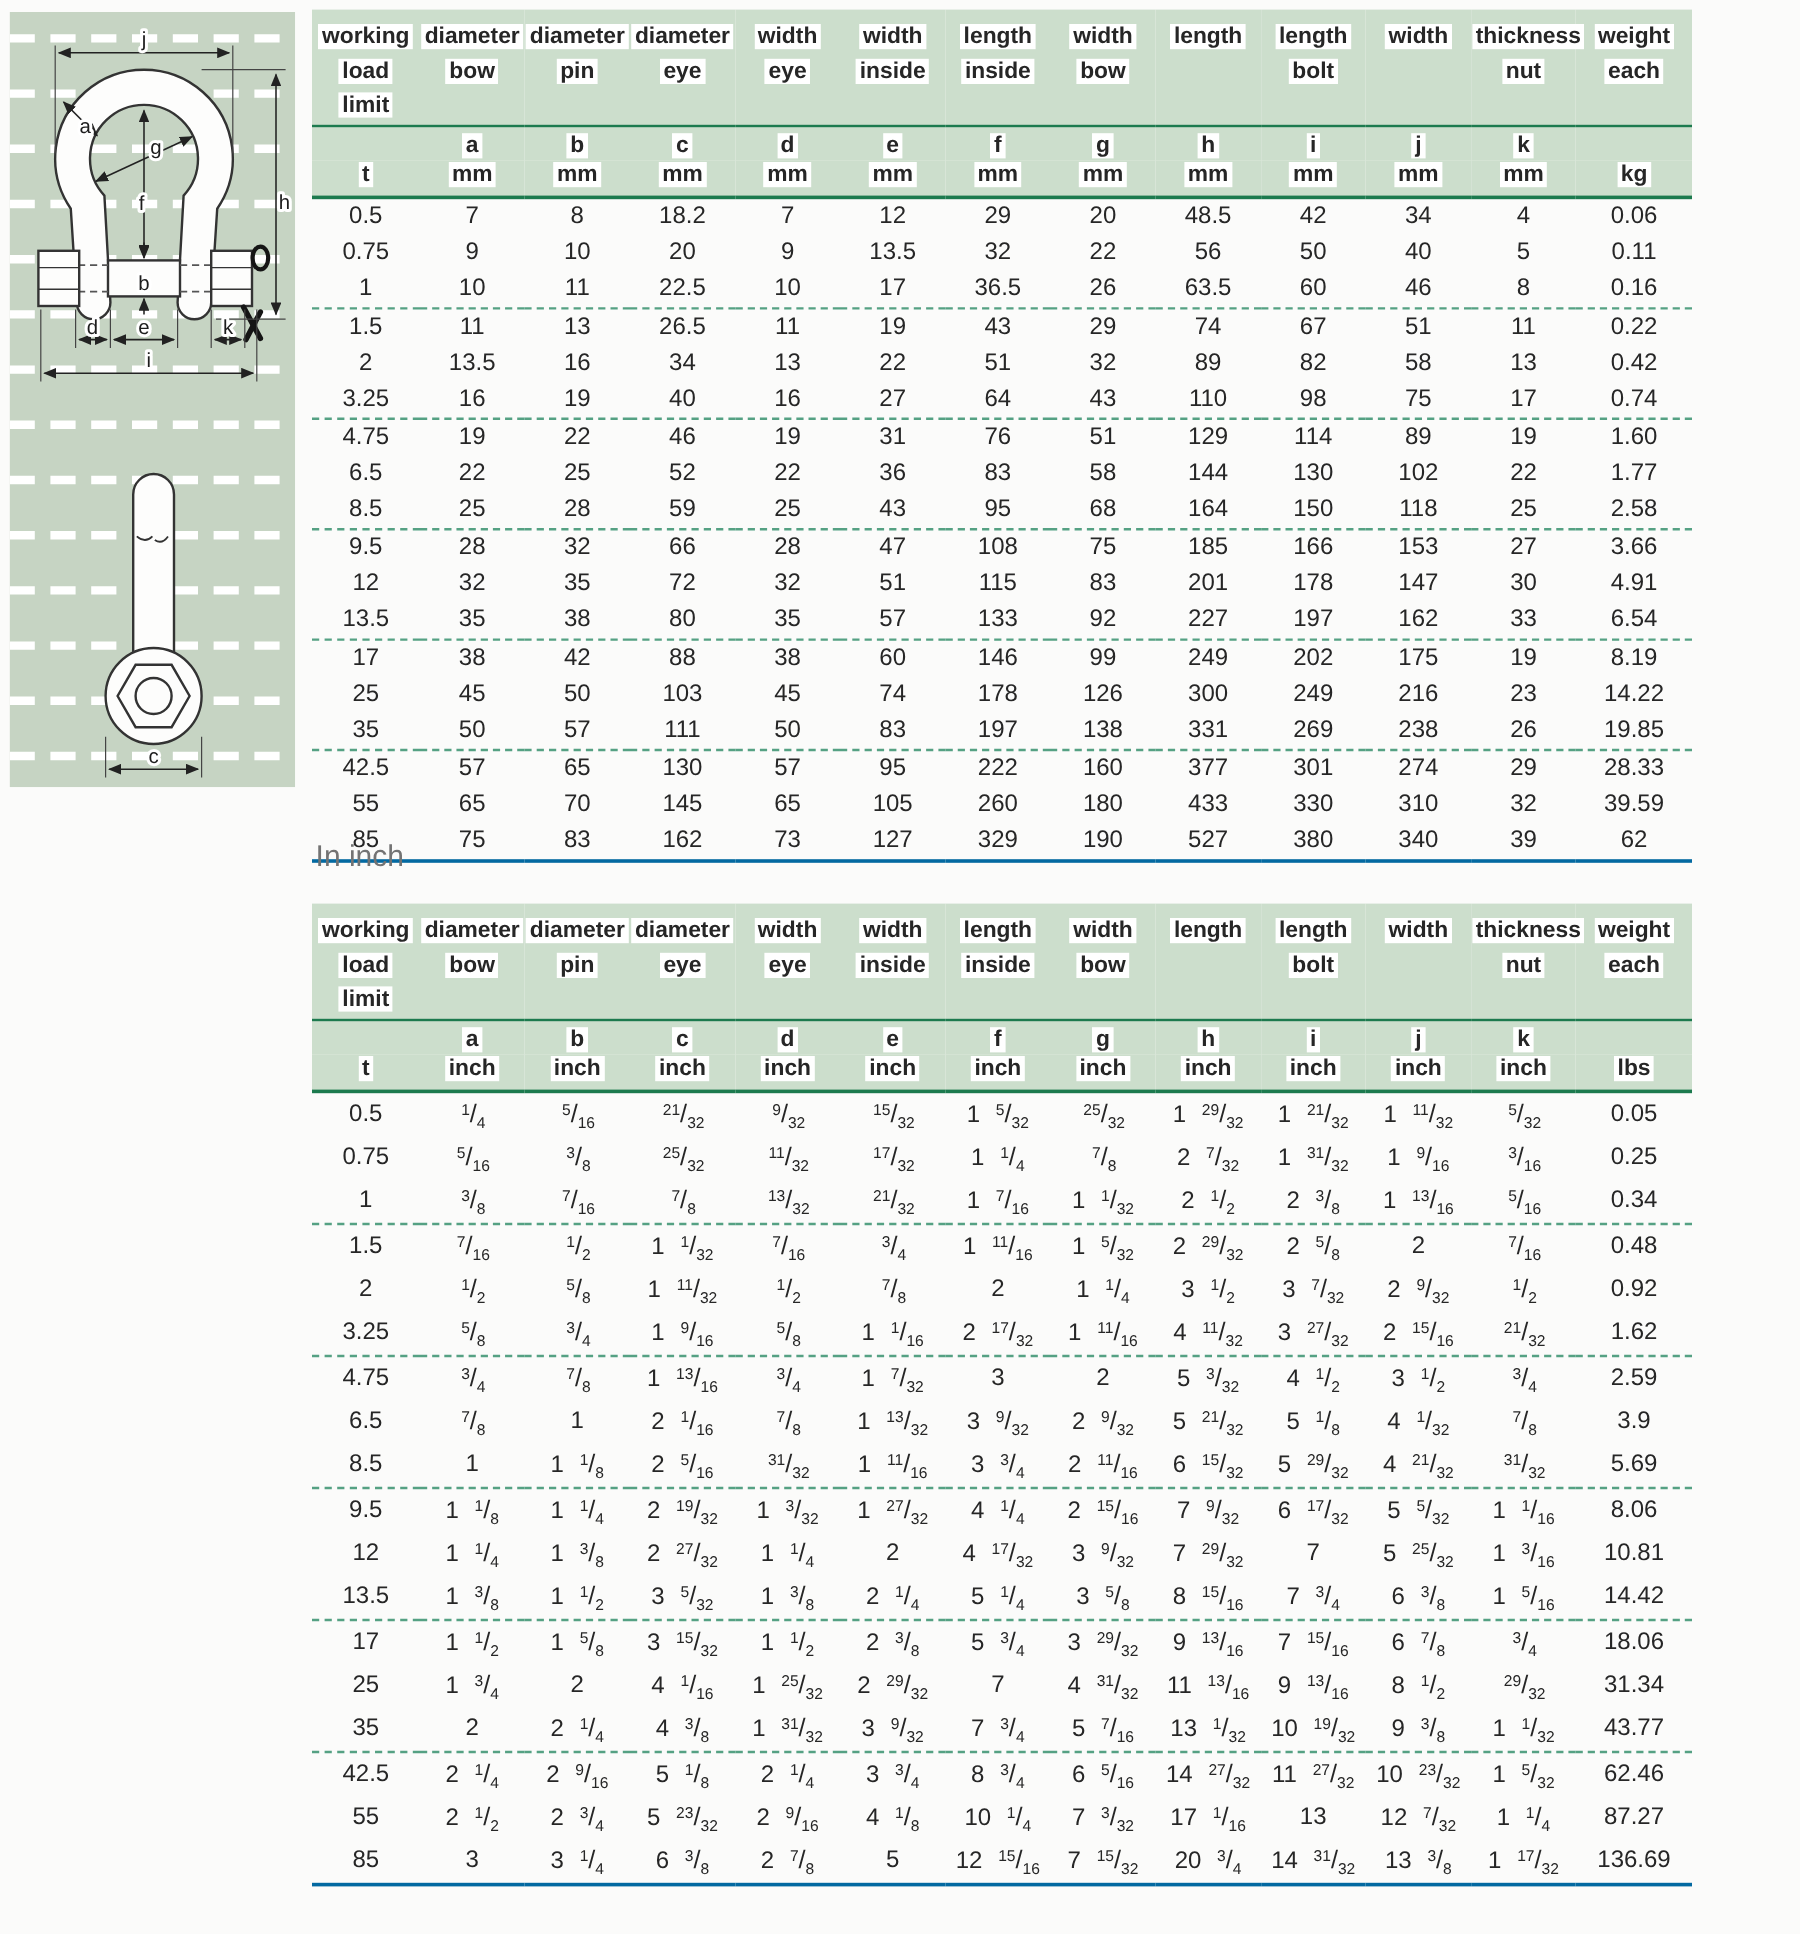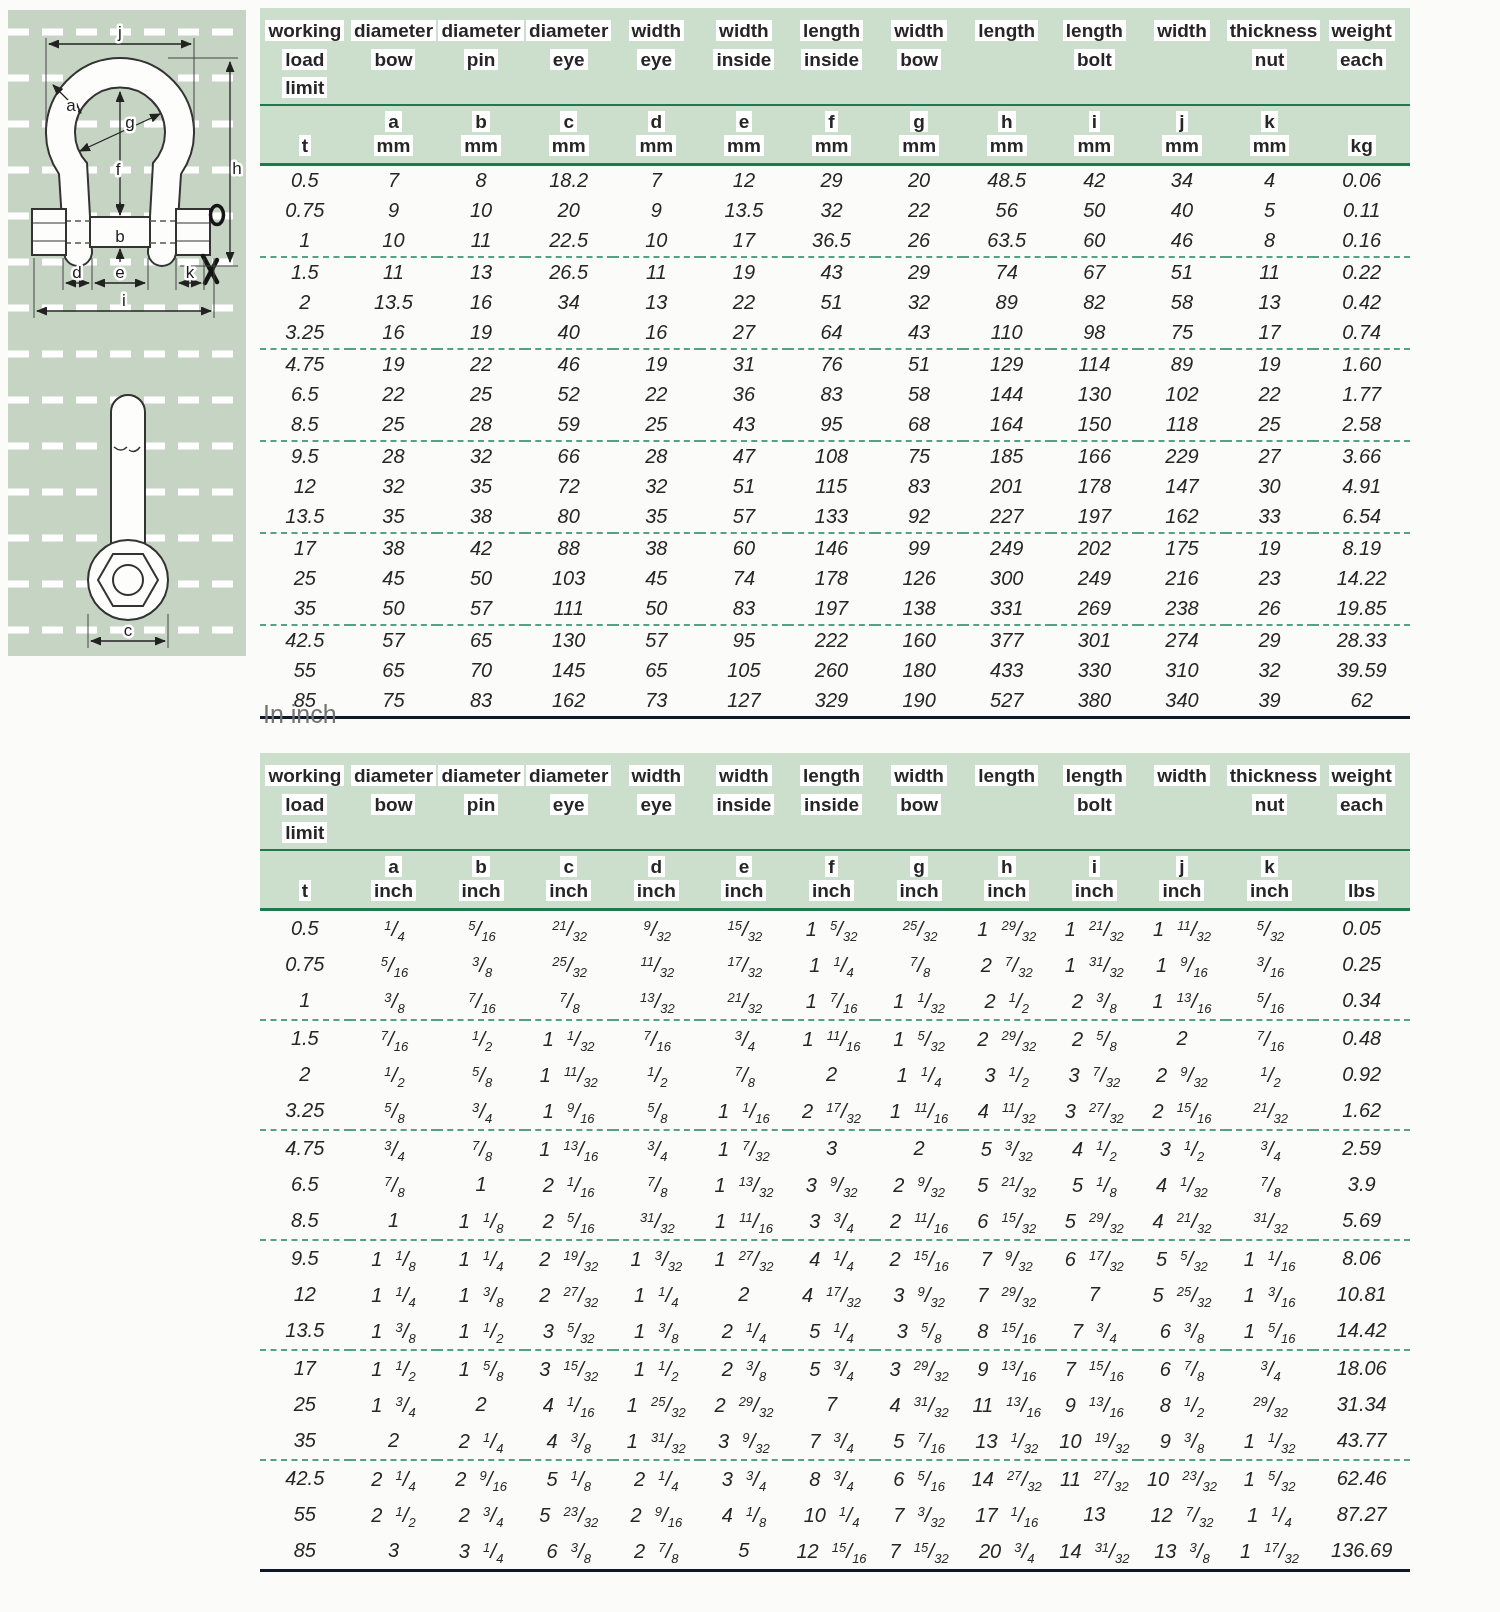--- a/index.html
+++ b/index.html
@@ -13,21 +13,21 @@
   table.spec{border-collapse:collapse;width:100%;table-layout:fixed;}
   table.spec thead td{background:#ccdecc;text-align:center;font-weight:bold;font-size:19px;}
   table.spec tr.titles td{padding-top:9px;line-height:1.5;vertical-align:top;}
   table.spec tr.titles{border-bottom:2px solid #1c7a4e;}
   table.spec tr.letters td{padding-top:5px;font-size:19px;}
   table.spec tr.unitsrow td{padding:1px 0 6px;font-size:19px;border-bottom:3px solid #1c7a4e;}
   table.spec tbody td{text-align:center;font-size:20px;vertical-align:middle;}
   table.metric tbody td{height:28px;}
   table.inch tbody td{height:34px;}
   table.spec tbody tr.grp td{border-top:2px dashed #55a183;}
-  table.spec tbody{border-bottom:3px solid #0f172a;font-style:italic;}
+  table.spec tbody{border-bottom:3px solid #0369a1;}
   .box{background:#ffffff;padding:0 3px;}
   .fnum{font-size:13px;position:relative;top:-6px;margin-left:2px;}
   .fden{font-size:13px;position:relative;top:5px;}
   .fsl{font-size:21px;}
   svg text{font-family:"Liberation Sans",sans-serif;font-size:17px;fill:#1d1d1d;
            paint-order:stroke;stroke:#ffffff;stroke-width:5px;stroke-linejoin:round;}
 </style>
 </head>
 <body>
 
@@ -386,21 +386,21 @@
             <td>9.5</td>
             <td>28</td>
             <td>32</td>
             <td>66</td>
             <td>28</td>
             <td>47</td>
             <td>108</td>
             <td>75</td>
             <td>185</td>
             <td>166</td>
-            <td>229</td>
+            <td>153</td>
             <td>27</td>
             <td>3.66</td>
           </tr>
           <tr>
             <td>12</td>
             <td>32</td>
             <td>35</td>
             <td>72</td>
             <td>32</td>
             <td>51</td>

